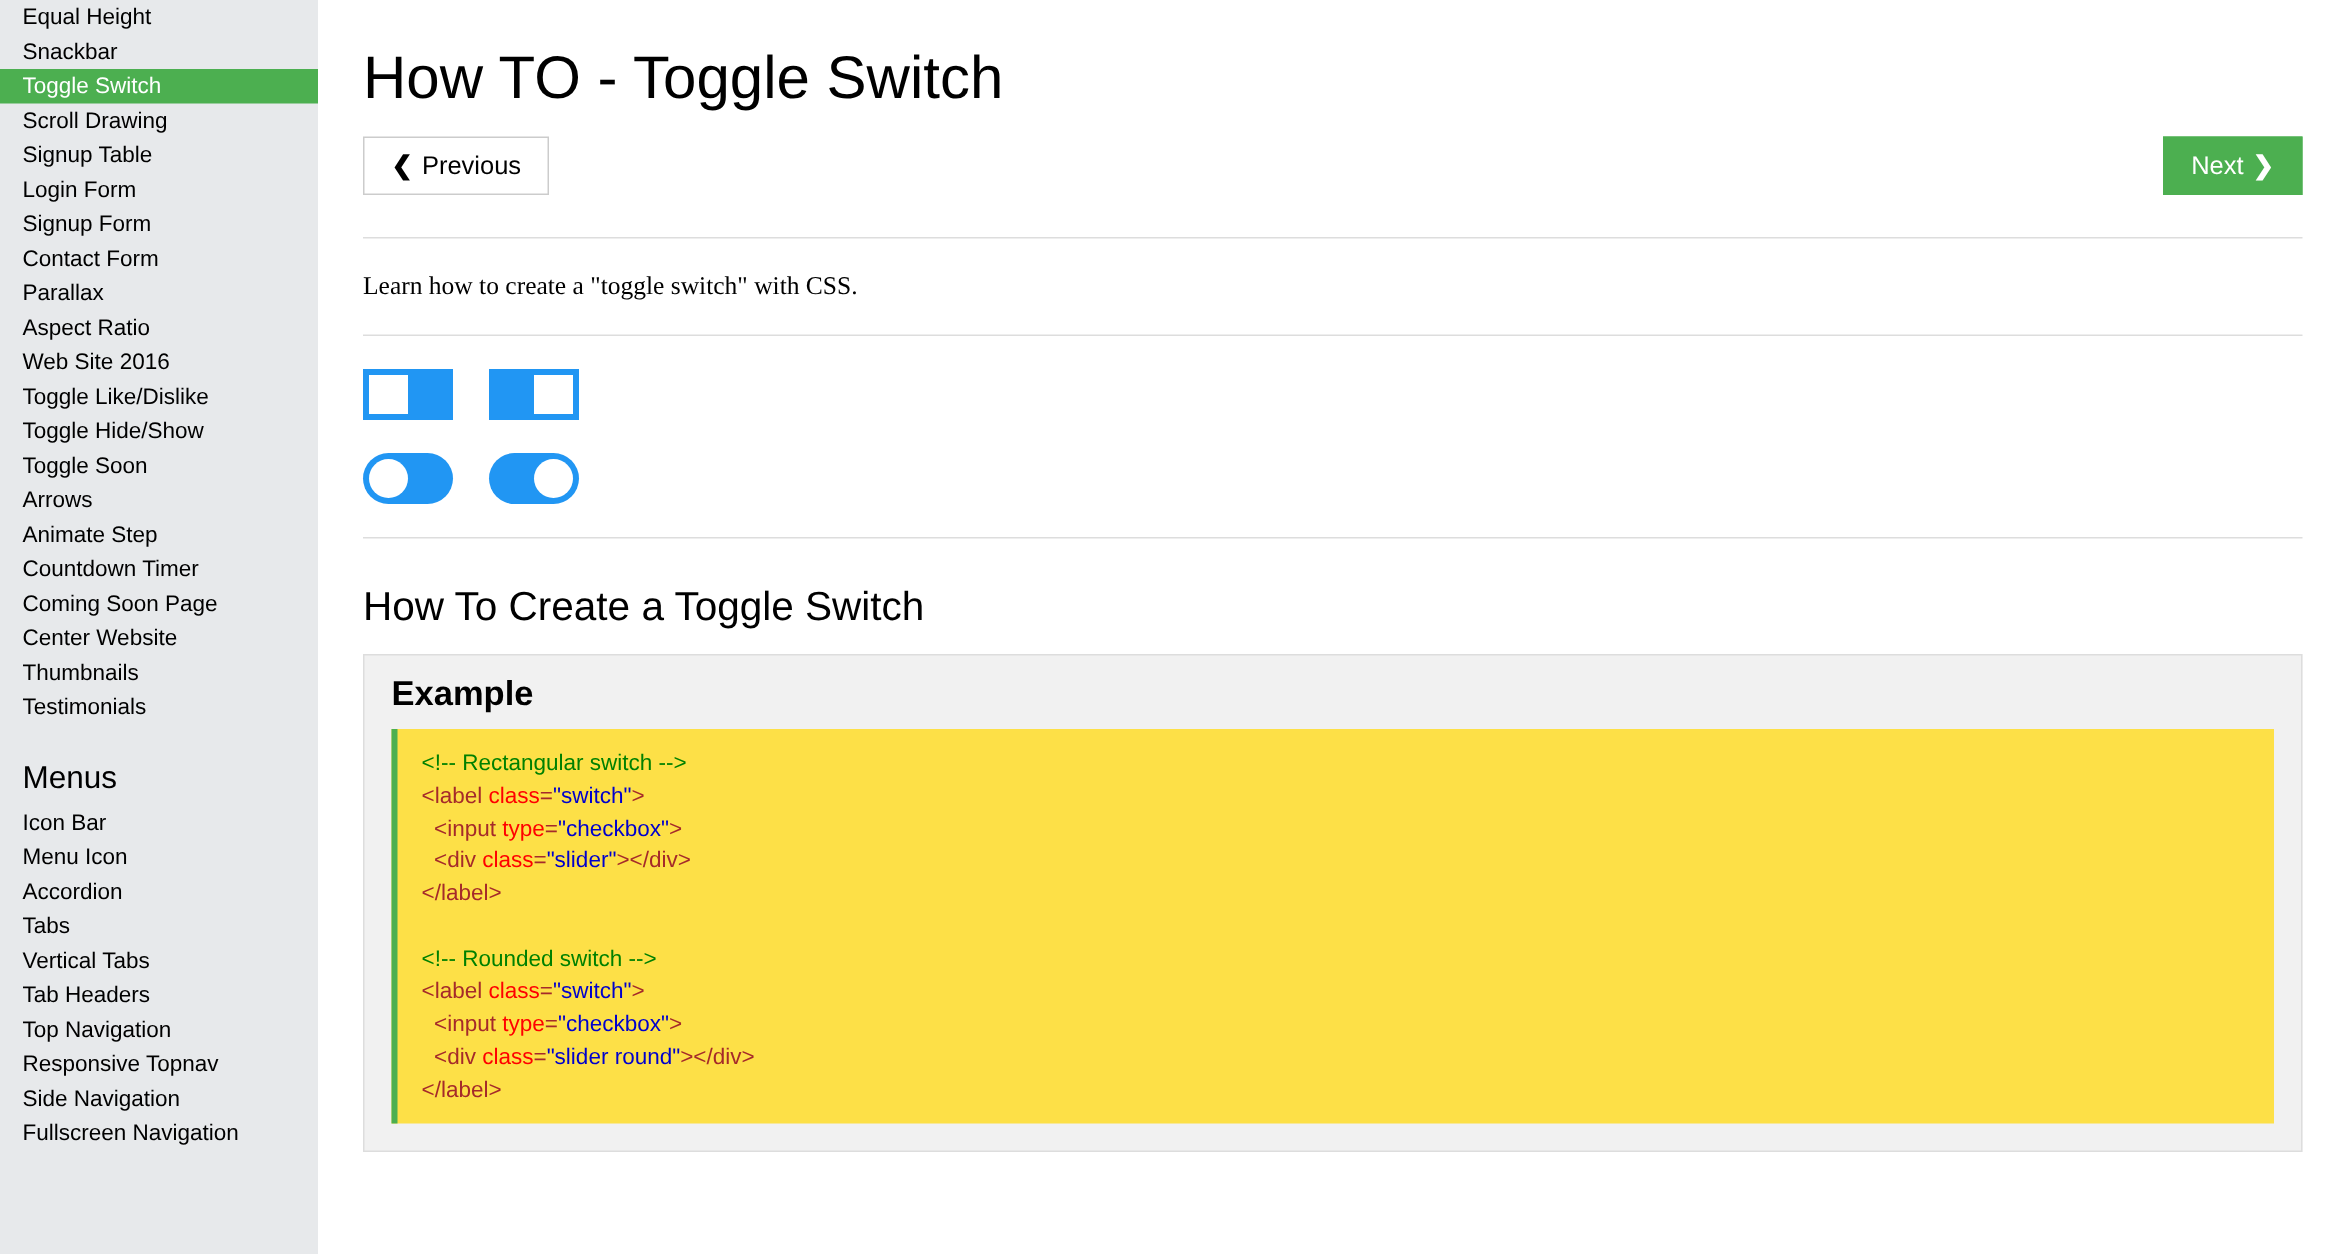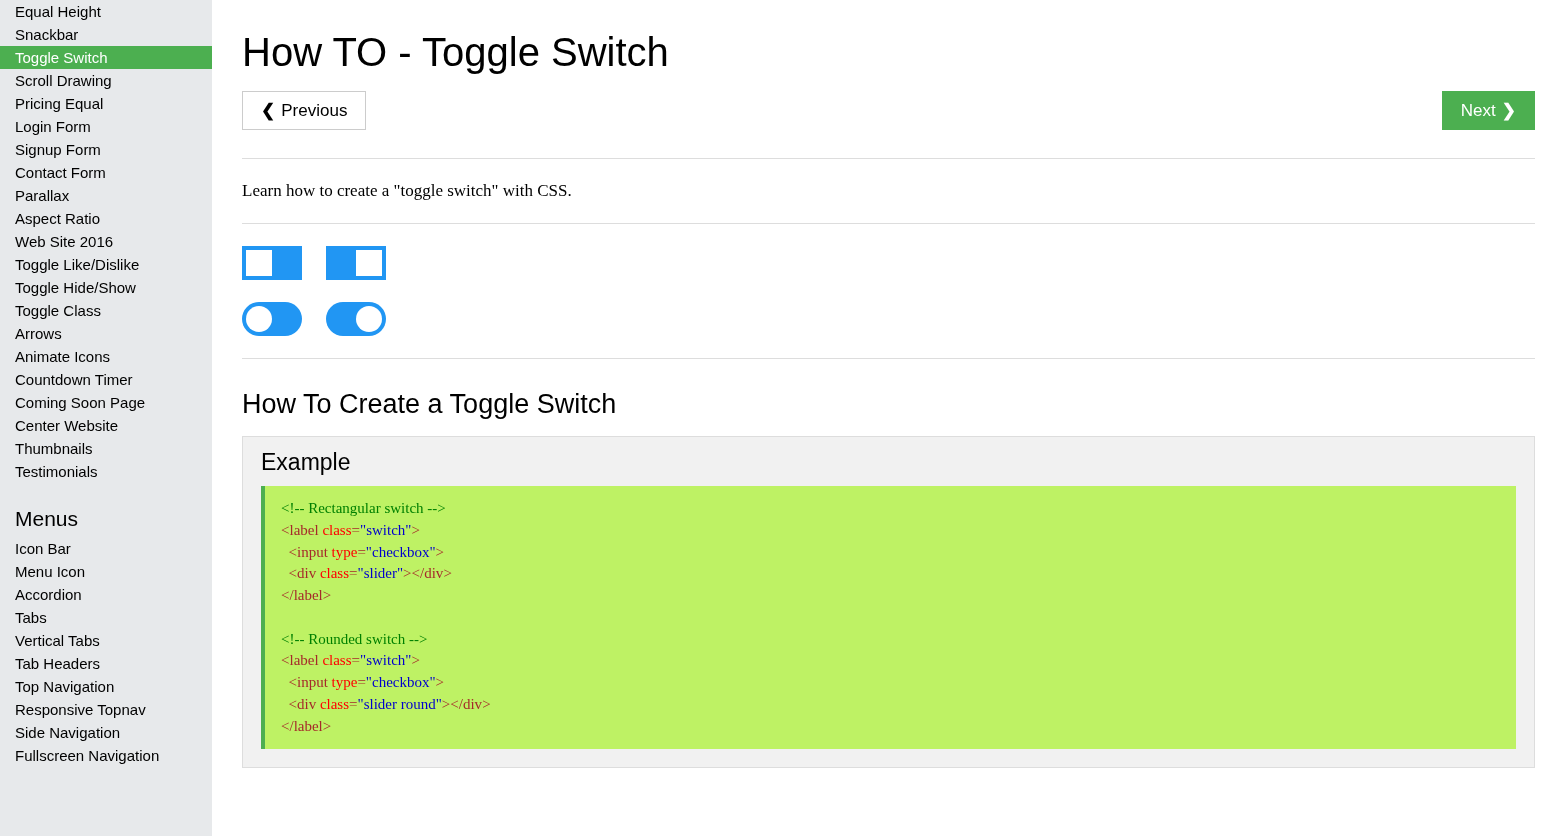--- a/index.html
+++ b/index.html
@@ -122,59 +122,59 @@
   margin: 14px 0;
 }
 .example-box {
   background: #f1f1f1;
   border: 1px solid #ddd;
   padding: 12px 18px 18px 18px;
   margin-top: 16px;
 }
 .example-box h3 {
   font-size: 23px;
-  font-weight: 400;
+  font-weight: 700;
   margin-bottom: 10px;
 }
 .code-block {
-  background: #bef264;
+  background: #fde047;
   border-left: 4px solid #4caf50;
   padding: 12px 16px;
-  font-family: Liberation Serif, serif;
+  font-family: Liberation Sans, sans-serif;
   font-size: 15px;
   line-height: 1.45;
   white-space: pre;
 }
 .cm { color: #008000; }
 .tg { color: #a52a2a; }
 .at { color: #ff0000; }
 .vl { color: #0000cd; }
 .pn { color: #a52a2a; }
 </style>
 </head>
 <body>
 
 <div class="container">
   <div class="sidebar">
     <a class="sidebar-item">Equal Height</a>
     <a class="sidebar-item">Snackbar</a>
     <a class="sidebar-item active">Toggle Switch</a>
     <a class="sidebar-item">Scroll Drawing</a>
-    <a class="sidebar-item">Pricing Equal</a>
+    <a class="sidebar-item">Signup Table</a>
     <a class="sidebar-item">Login Form</a>
     <a class="sidebar-item">Signup Form</a>
     <a class="sidebar-item">Contact Form</a>
     <a class="sidebar-item">Parallax</a>
     <a class="sidebar-item">Aspect Ratio</a>
     <a class="sidebar-item">Web Site 2016</a>
     <a class="sidebar-item">Toggle Like/Dislike</a>
     <a class="sidebar-item">Toggle Hide/Show</a>
-    <a class="sidebar-item">Toggle Class</a>
+    <a class="sidebar-item">Toggle Soon</a>
     <a class="sidebar-item">Arrows</a>
-    <a class="sidebar-item">Animate Icons</a>
+    <a class="sidebar-item">Animate Step</a>
     <a class="sidebar-item">Countdown Timer</a>
     <a class="sidebar-item">Coming Soon Page</a>
     <a class="sidebar-item">Center Website</a>
     <a class="sidebar-item">Thumbnails</a>
     <a class="sidebar-item">Testimonials</a>
 
     <div class="sidebar-heading">Menus</div>
 
     <a class="sidebar-item">Icon Bar</a>
     <a class="sidebar-item">Menu Icon</a>

